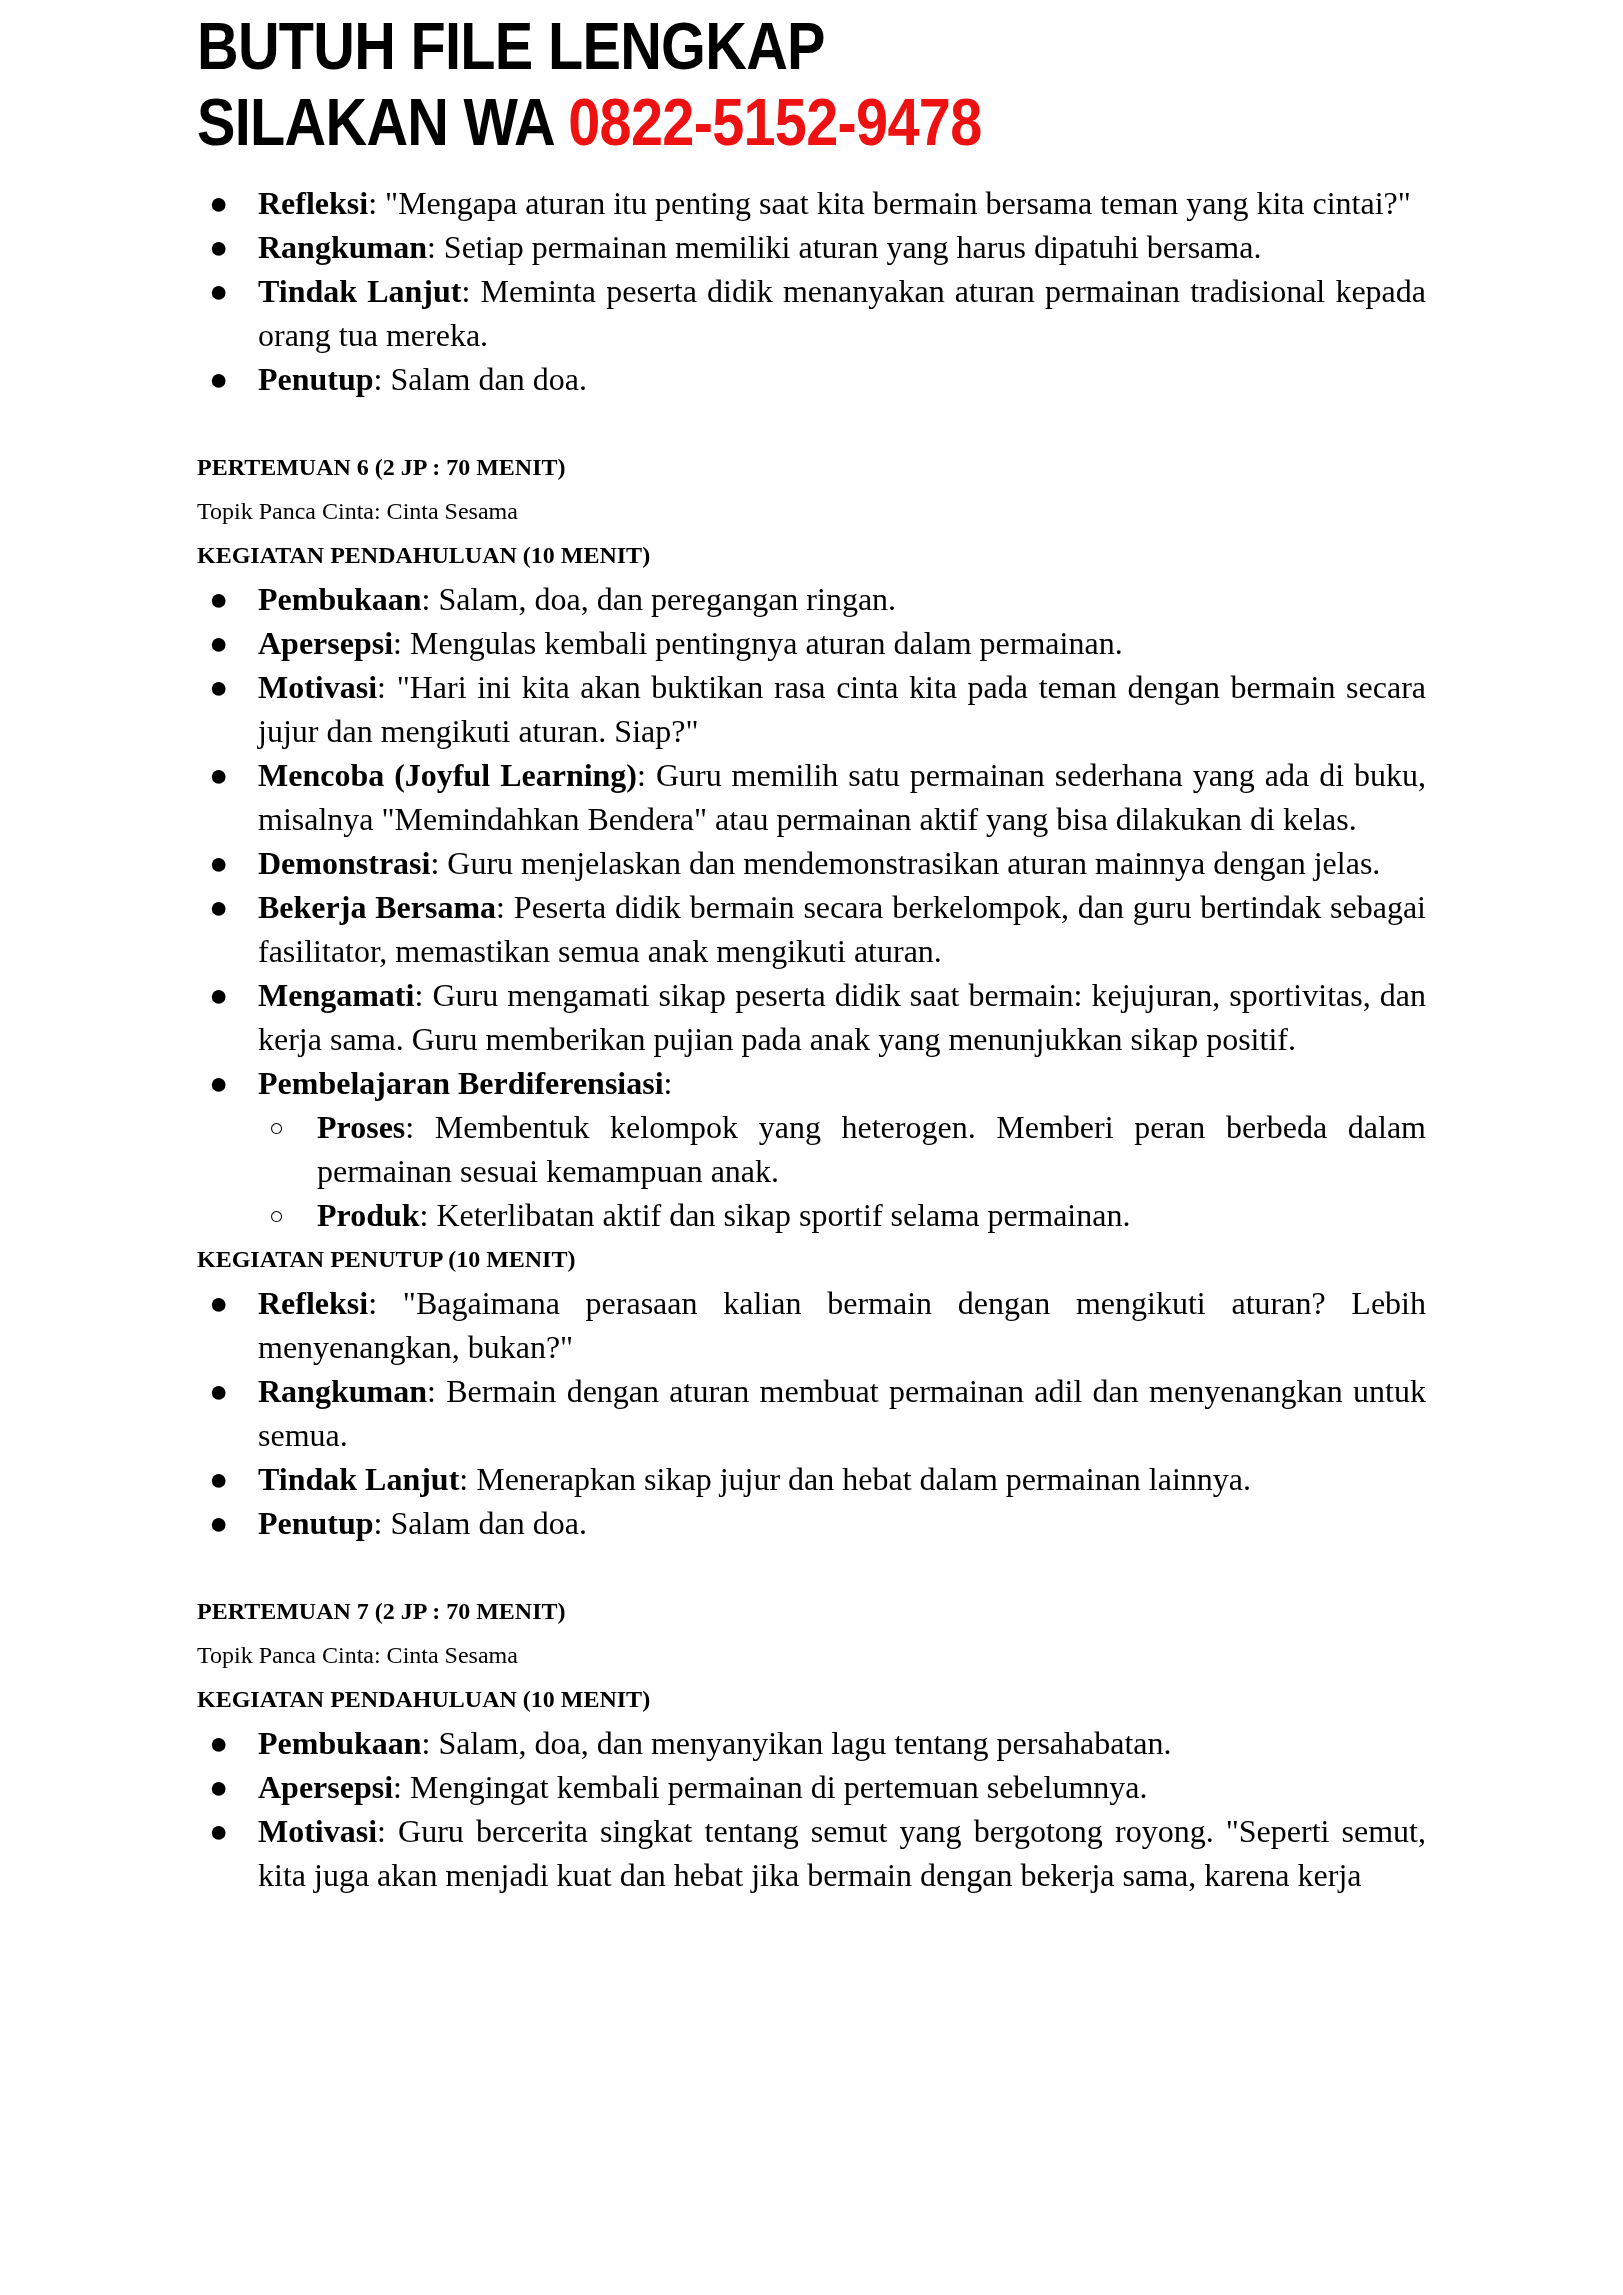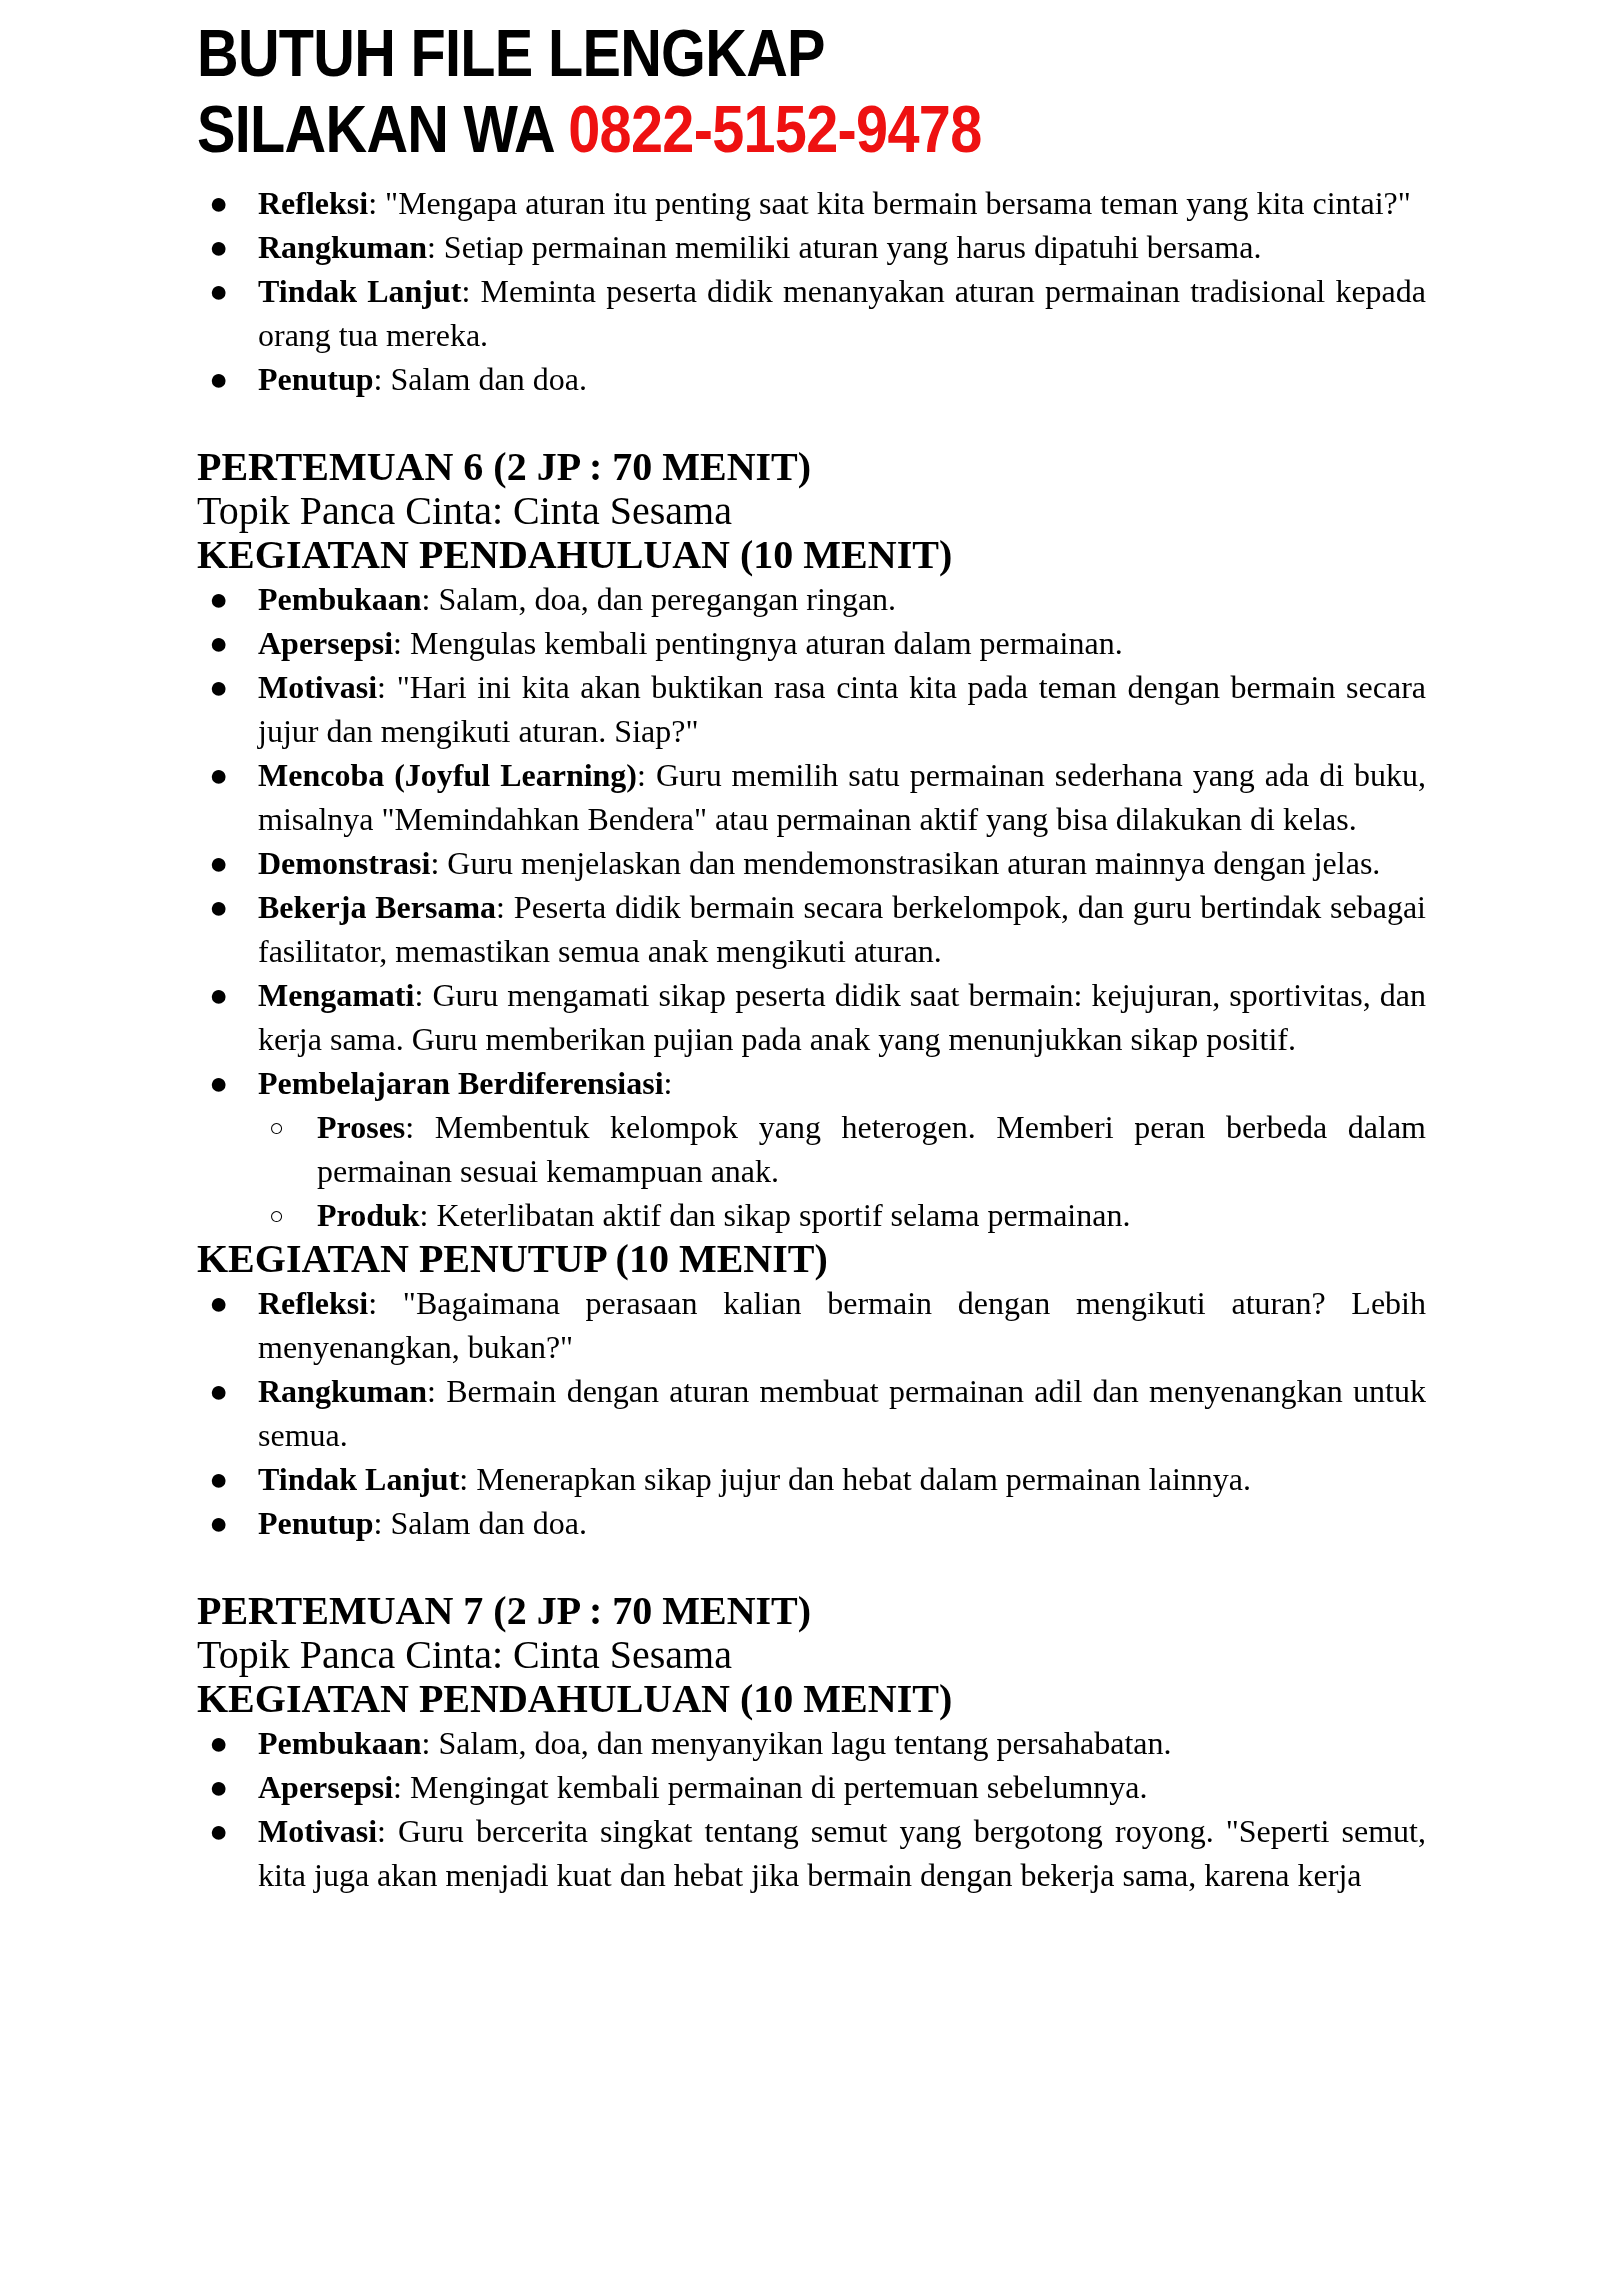--- a/index.html
+++ b/index.html
@@ -13,21 +13,21 @@
     position: relative;
     font-family: "Liberation Serif", "DejaVu Serif", serif;
     color: #000000;
     overflow: hidden;
   }
 
   
   #watermark {
     position: absolute;
     left: 197px;
-    top: 15px;
+    top: 8px;
     width: 1347px;
   }
   #watermark .wm-line {
     font-family: "Liberation Sans", "DejaVu Sans", sans-serif;
     font-weight: bold;
     font-size: 67px;
     line-height: 76px;
     letter-spacing: -0.8px;
     white-space: nowrap;
     transform: scaleX(0.86);
@@ -43,21 +43,21 @@
     position: absolute;
     left: 0;
     top: 181px;
     width: 1623px;
   }
 
   
   p.line {
     margin: 0;
     padding: 0 118px 0 197px;
-    font-size: 40px;
+    font-size: 24px;
     line-height: 44px;
     text-align: left;
   }
   p.line.heading {
     font-weight: bold;
   }
   p.spacer {
     margin: 0;
     height: 44px;
   }

